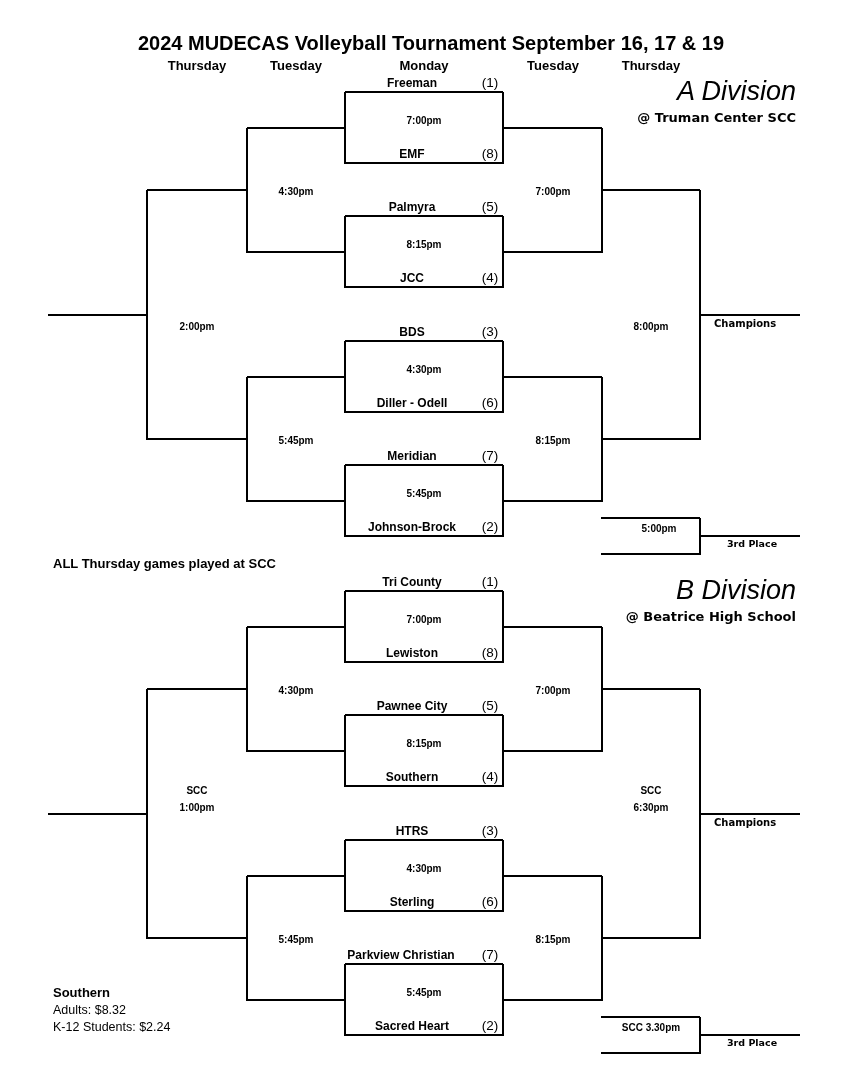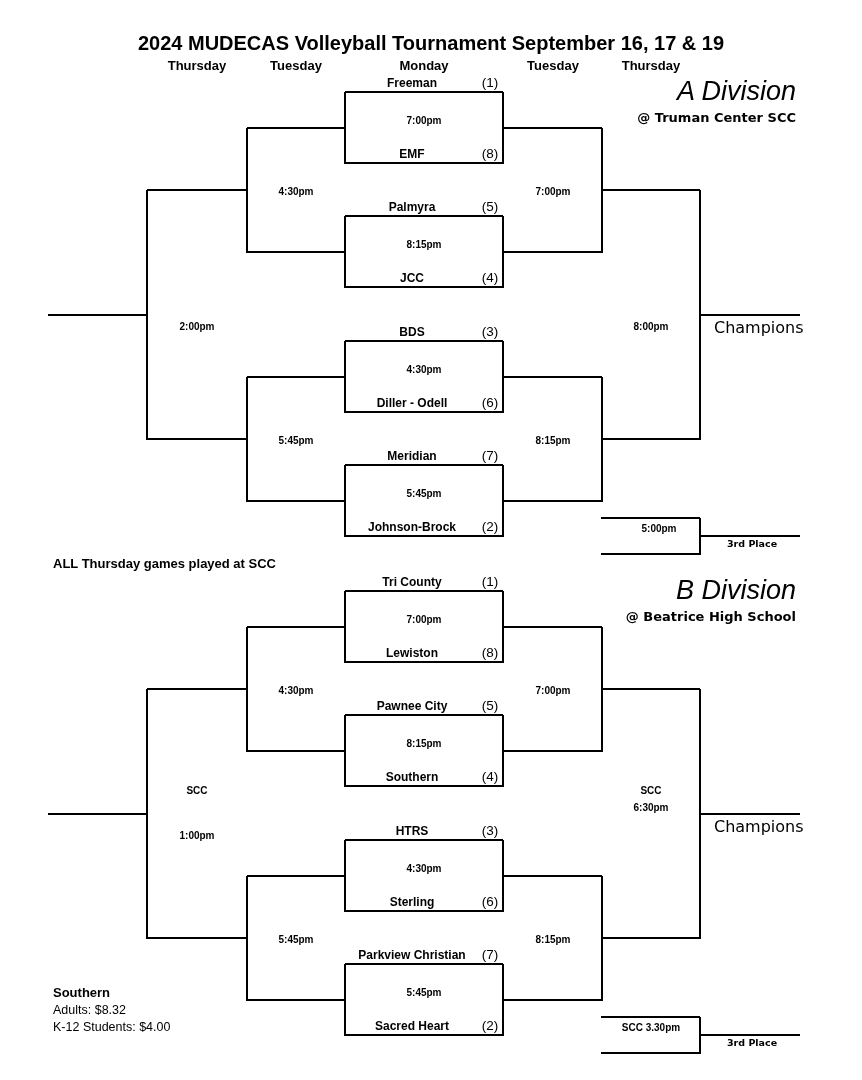--- a/index.html
+++ b/index.html
@@ -7,21 +7,21 @@
          font-family:"Liberation Sans", sans-serif; color:#000; }
   .abs { position:absolute; white-space:nowrap; }
   .title { left:0; width:862px; top:32px; text-align:center; font-size:20px; font-weight:bold; }
   .day { top:58px; font-size:13px; font-weight:bold; text-align:center; width:100px; }
   .div-title { font-size:27px; font-style:italic; right:66px; text-align:right; }
   .venue { font-family:"DejaVu Sans", sans-serif; font-size:13px; font-weight:bold; right:66px; text-align:right; }
   .line { position:absolute; background:#000; }
   .team { font-size:12px; font-weight:bold; text-align:center; width:130px; }
   .seed { font-size:13.5px; text-align:center; width:24px; }
   .time { font-size:10px; font-weight:bold; text-align:center; width:100px; }
-  .champ { font-family:"DejaVu Sans", sans-serif; font-size:16px; font-weight:normal; }
+  .champ { font-family:"DejaVu Sans", sans-serif; font-size:10px; font-weight:bold; }
   .third { font-family:"DejaVu Sans", sans-serif; font-size:9.5px; font-weight:bold; }
   .note { font-size:13px; font-weight:bold; }
   .adm { font-size:12.5px; }
   #bracket-layer { position:absolute; left:0; top:0; width:862px; height:1080px; }
 </style>
 </head>
 <body>
 
 <div class="abs title">2024 MUDECAS Volleyball Tournament September 16, 17 &amp; 19</div>
 <div class="abs day" style="left:147px">Thursday</div>
@@ -33,21 +33,21 @@
 <div class="abs div-title" style="top:76px">A  Division</div>
 <div class="abs venue" style="top:110px">@ Truman Center SCC</div>
 <div class="abs div-title" style="top:575px">B Division</div>
 <div class="abs venue" style="top:609px">@ Beatrice High School</div>
 
 <div class="abs note" style="left:53px; top:556px">ALL Thursday games played at SCC</div>
 
 <div>
   <div class="abs note" style="left:53px; top:985px">Southern</div>
   <div class="abs adm" style="left:53px; top:1003px">Adults: $8.32</div>
-  <div class="abs adm" style="left:53px; top:1020px">K-12 Students: $4.00</div>
+  <div class="abs adm" style="left:53px; top:1020px">K-12 Students: $2.24</div>
 </div>
 
 <div id="bracket-layer">
     <div class="line" style="left: 345px; top: 91px; width: 158px; height: 2px;"></div>
     <div class="line" style="left: 345px; top: 162px; width: 158px; height: 2px;"></div>
     <div class="line" style="left: 344px; top: 92px; width: 2px; height: 72px;"></div>
     <div class="line" style="left: 502px; top: 92px; width: 2px; height: 72px;"></div>
     <div class="abs team" style="left: 347px; top: 76px;">Freeman</div>
     <div class="abs seed" style="left: 478px; top: 75px;">(1)</div>
     <div class="abs time" style="left: 374px; top: 115px;">7:00pm</div>
@@ -137,21 +137,21 @@
     <div class="line" style="left: 502px; top: 840px; width: 2px; height: 72px;"></div>
     <div class="abs team" style="left: 347px; top: 824px;">HTRS</div>
     <div class="abs seed" style="left: 478px; top: 823px;">(3)</div>
     <div class="abs time" style="left: 374px; top: 863px;">4:30pm</div>
     <div class="abs team" style="left: 347px; top: 895px;">Sterling</div>
     <div class="abs seed" style="left: 478px; top: 894px;">(6)</div>
     <div class="line" style="left: 345px; top: 963px; width: 158px; height: 2px;"></div>
     <div class="line" style="left: 345px; top: 1034px; width: 158px; height: 2px;"></div>
     <div class="line" style="left: 344px; top: 964px; width: 2px; height: 72px;"></div>
     <div class="line" style="left: 502px; top: 964px; width: 2px; height: 72px;"></div>
-    <div class="abs team" style="left: 347px; top: 948px; text-align: center;">Parkview Christian</div>
+    <div class="abs team" style="left: 336px; top: 948px; text-align: center;">Parkview Christian</div>
     <div class="abs seed" style="left: 478px; top: 947px;">(7)</div>
     <div class="abs time" style="left: 374px; top: 987px;">5:45pm</div>
     <div class="abs team" style="left: 347px; top: 1019px;">Sacred Heart</div>
     <div class="abs seed" style="left: 478px; top: 1018px;">(2)</div>
     <div class="line" style="left: 247px; top: 626px; width: 98px; height: 2px;"></div>
     <div class="line" style="left: 247px; top: 750px; width: 98px; height: 2px;"></div>
     <div class="line" style="left: 246px; top: 627px; width: 2px; height: 125px;"></div>
     <div class="abs time" style="left: 246px; top: 685px;">4:30pm</div>
     <div class="line" style="left: 503px; top: 626px; width: 99px; height: 2px;"></div>
     <div class="line" style="left: 503px; top: 750px; width: 99px; height: 2px;"></div>
@@ -167,21 +167,21 @@
     <div class="abs time" style="left: 503px; top: 934px;">8:15pm</div>
     <div class="line" style="left: 147px; top: 688px; width: 100px; height: 2px;"></div>
     <div class="line" style="left: 147px; top: 937px; width: 100px; height: 2px;"></div>
     <div class="line" style="left: 146px; top: 689px; width: 2px; height: 250px;"></div>
     <div class="line" style="left: 48px; top: 813px; width: 99px; height: 2px;"></div>
     <div class="line" style="left: 602px; top: 688px; width: 98px; height: 2px;"></div>
     <div class="line" style="left: 602px; top: 937px; width: 98px; height: 2px;"></div>
     <div class="line" style="left: 699px; top: 689px; width: 2px; height: 250px;"></div>
     <div class="line" style="left: 700px; top: 813px; width: 100px; height: 2px;"></div>
     <div class="abs time" style="left: 147px; top: 785px;">SCC</div>
-    <div class="abs time" style="left: 147px; top: 802px; margin-top: 28px;">1:00pm</div>
+    <div class="abs time" style="left: 147px; top: 802px;">1:00pm</div>
     <div class="abs time" style="left: 601px; top: 785px;">SCC</div>
     <div class="abs time" style="left: 601px; top: 802px;">6:30pm</div>
     <div class="abs champ" style="left: 714px; top: 817px;">Champions</div>
     <div class="line" style="left: 601px; top: 1016px; width: 99px; height: 2px;"></div>
     <div class="line" style="left: 601px; top: 1052px; width: 99px; height: 2px;"></div>
     <div class="line" style="left: 699px; top: 1017px; width: 2px; height: 37px;"></div>
     <div class="line" style="left: 700px; top: 1034px; width: 100px; height: 2px;"></div>
     <div class="abs time" style="left: 601px; top: 1022px;">SCC 3.30pm</div>
     <div class="abs third" style="left: 727px; top: 1037px;">3rd Place</div>
   </div>

